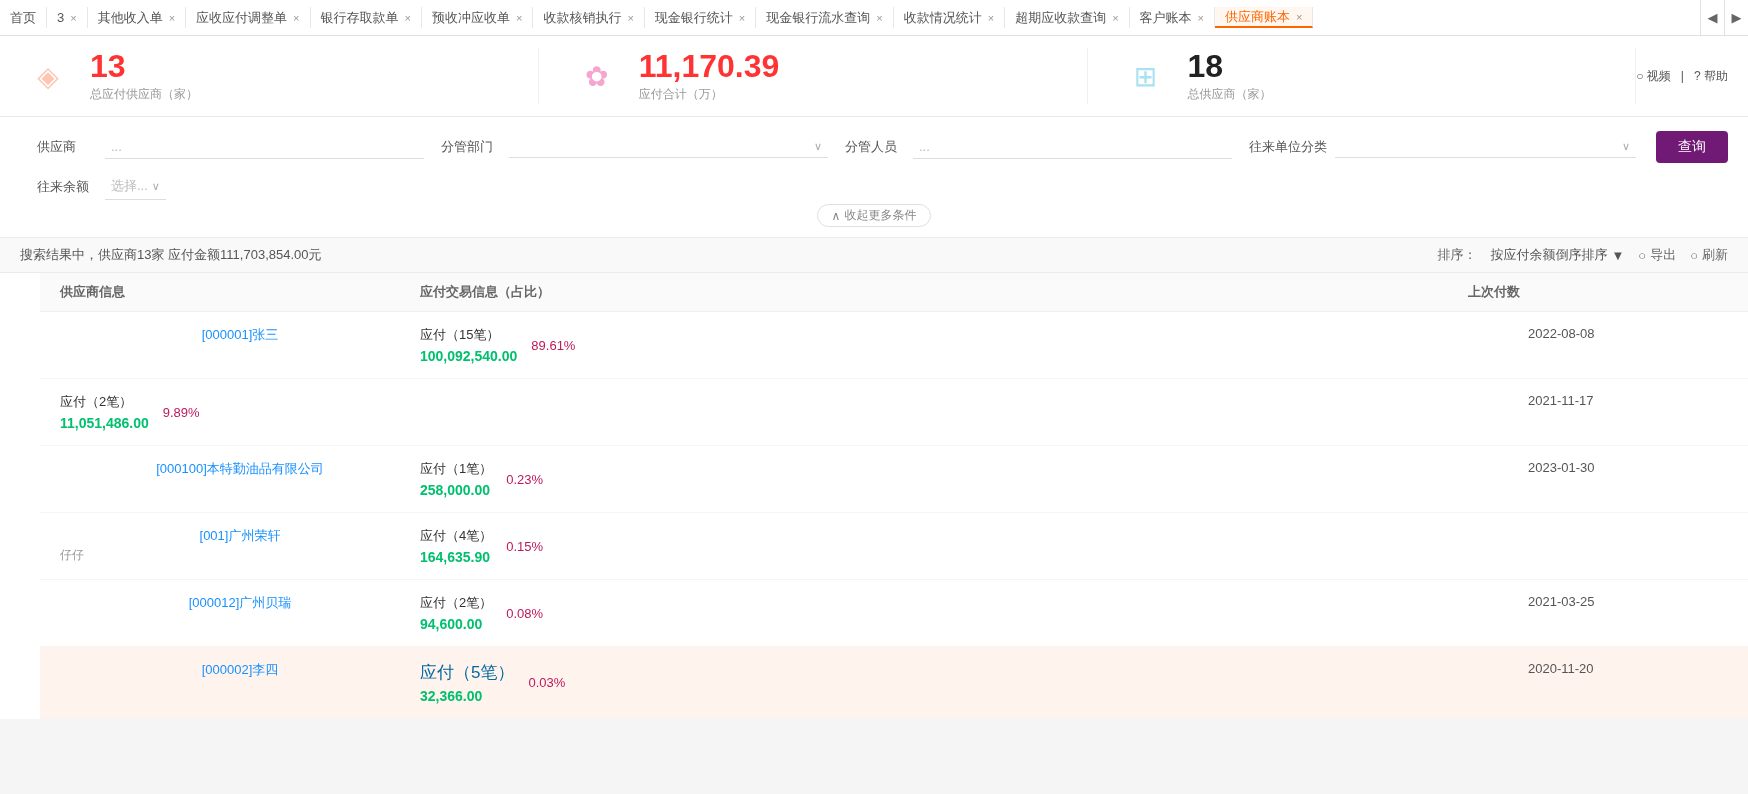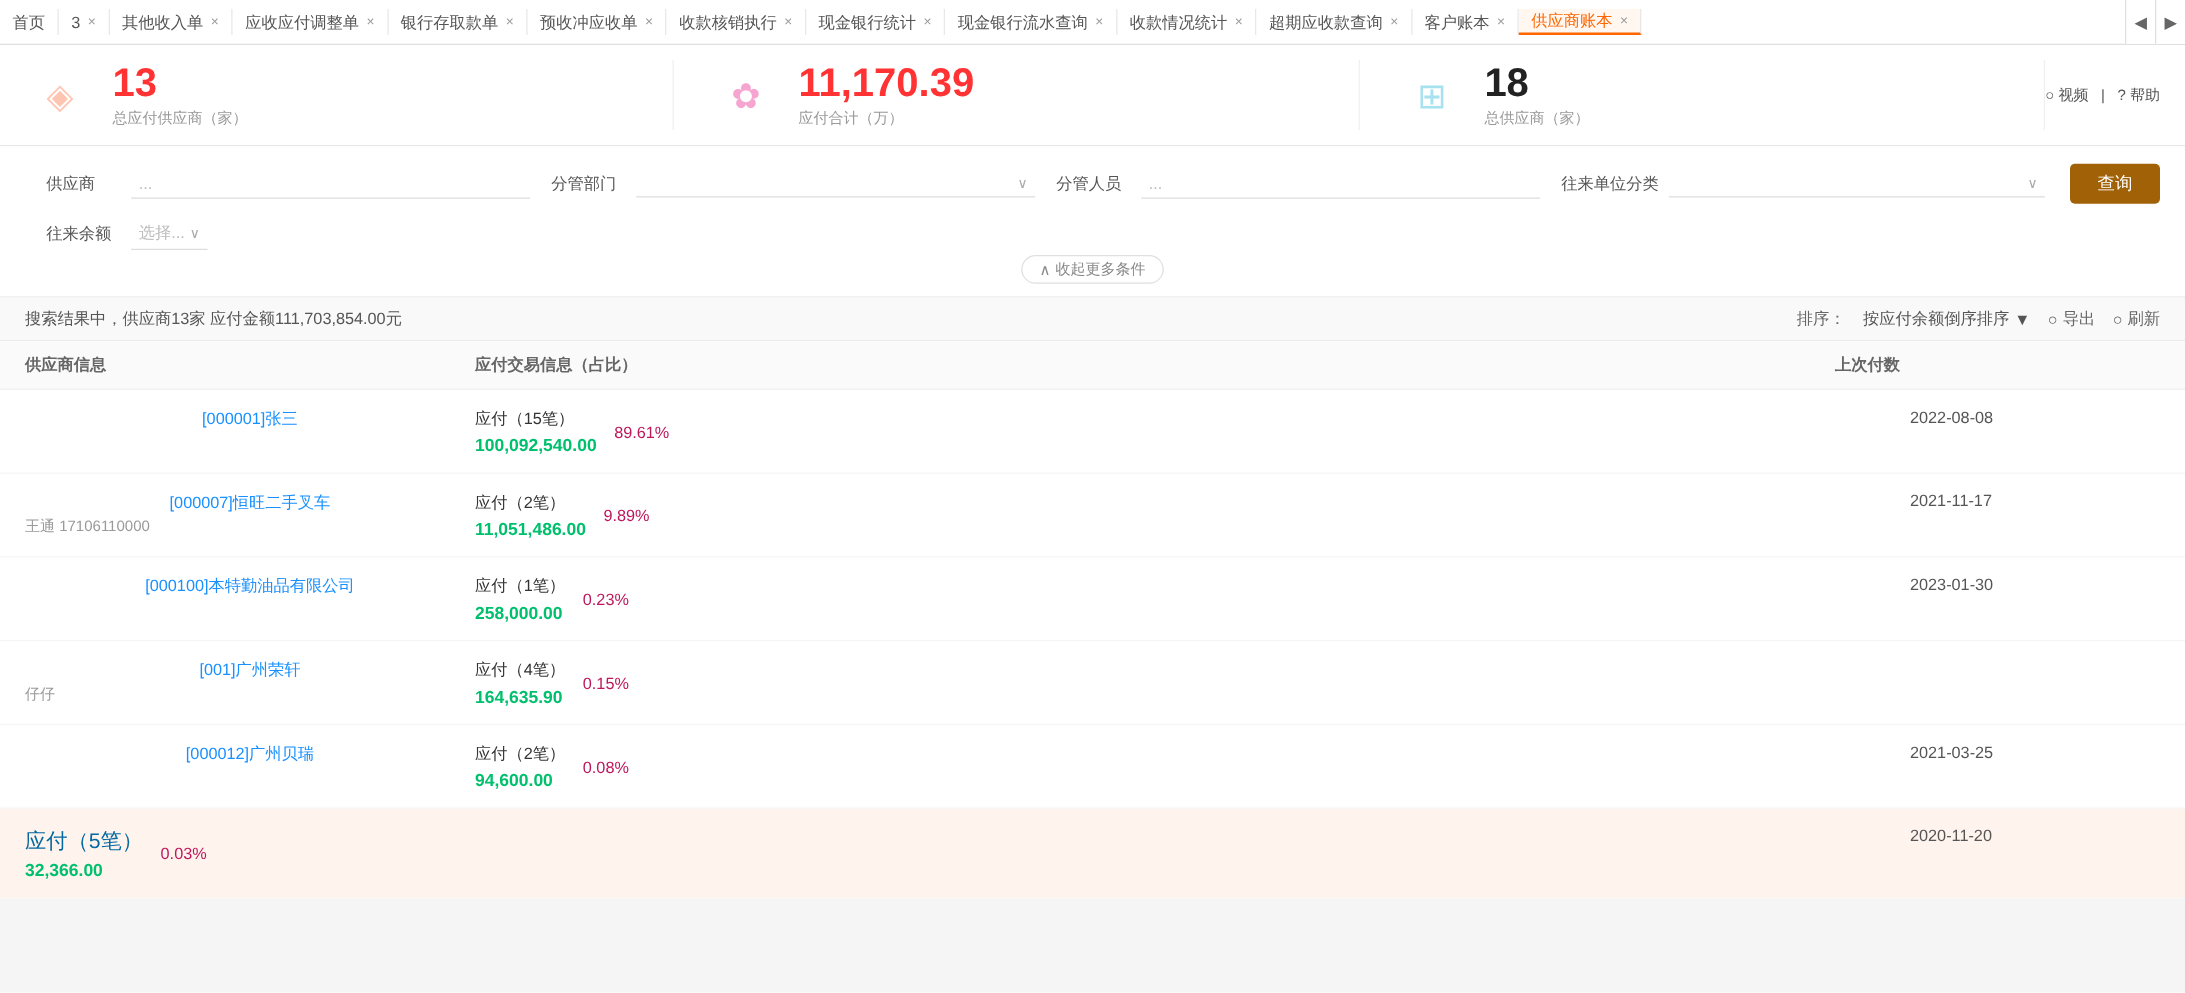--- a/index.html
+++ b/index.html
@@ -120,21 +120,21 @@
       display: flex;
       align-items: center;
       border-bottom: 1px solid #ddd;
       padding: 4px 6px;
       cursor: pointer;
       gap: 4px;
     }
     .filter-select-text { flex: 1; color: #bbb; font-size: 13px; }
     .chevron-icon { color: #aaa; font-size: 11px; }
     .btn-query {
-      background: #a16207;
+      background: #701a75;
       color: #fff;
       border: none;
       border-radius: 4px;
       padding: 7px 22px;
       font-size: 14px;
       cursor: pointer;
       margin-left: 20px;
       white-space: nowrap;
     }
     .collapse-bar {
@@ -188,20 +188,21 @@
       font-size: 13px;
       color: #666;
       cursor: pointer;
     }
     .action-icon { font-size: 13px; }
 
     
     .data-table {
       background: #fff;
       width: 100%;
+      padding-left: 40px;
     }
     .table-header {
       display: flex;
       align-items: center;
       padding: 10px 20px;
       border-bottom: 1px solid #f0f0f0;
       font-size: 13px;
       font-weight: bold;
       color: #666;
       background: #fafafa;
@@ -374,24 +375,20 @@
         </div>
         <div class="col-transaction">
           <div class="tx-row">
             <div><span style="font-size:13px;color:#333;">应付（15笔）</span><span class="tx-amount">100,092,540.00</span></div>
             <span class="tx-percent">89.61%</span>
           </div>
         </div>
         <div class="col-lastpay"><span class="last-pay-date">2022-08-08</span></div>
       </div>
       <div class="table-row">
-        <div class="col-supplier">
-          <a href="#" class="supplier-link">[000007]恒旺二手叉车</a>
-          <div class="supplier-sub">王通  17106110000</div>
-        </div>
         <div class="col-transaction">
           <div class="tx-row">
             <div><span style="font-size:13px;color:#333;">应付（2笔）</span><span class="tx-amount">11,051,486.00</span></div>
             <span class="tx-percent">9.89%</span>
           </div>
         </div>
         <div class="col-lastpay"><span class="last-pay-date">2021-11-17</span></div>
       </div>
       <div class="table-row">
         <div class="col-supplier">
@@ -424,20 +421,23 @@
         </div>
         <div class="col-transaction">
           <div class="tx-row">
             <div><span style="font-size:13px;color:#333;">应付（2笔）</span><span class="tx-amount">94,600.00</span></div>
             <span class="tx-percent">0.08%</span>
           </div>
         </div>
         <div class="col-lastpay"><span class="last-pay-date">2021-03-25</span></div>
       </div>
       <div class="table-row highlighted">
+        <div class="col-supplier">
+          <a href="#" class="supplier-link">[000002]李四</a>
+        </div>
         <div class="col-transaction">
           <div class="tx-row">
             <div><span style="font-size:17px;color:#0369a1;">应付（5笔）</span><span class="tx-amount">32,366.00</span></div>
             <span class="tx-percent">0.03%</span>
           </div>
         </div>
         <div class="col-lastpay"><span class="last-pay-date">2020-11-20</span></div>
       </div>
     </div>
 </div>

